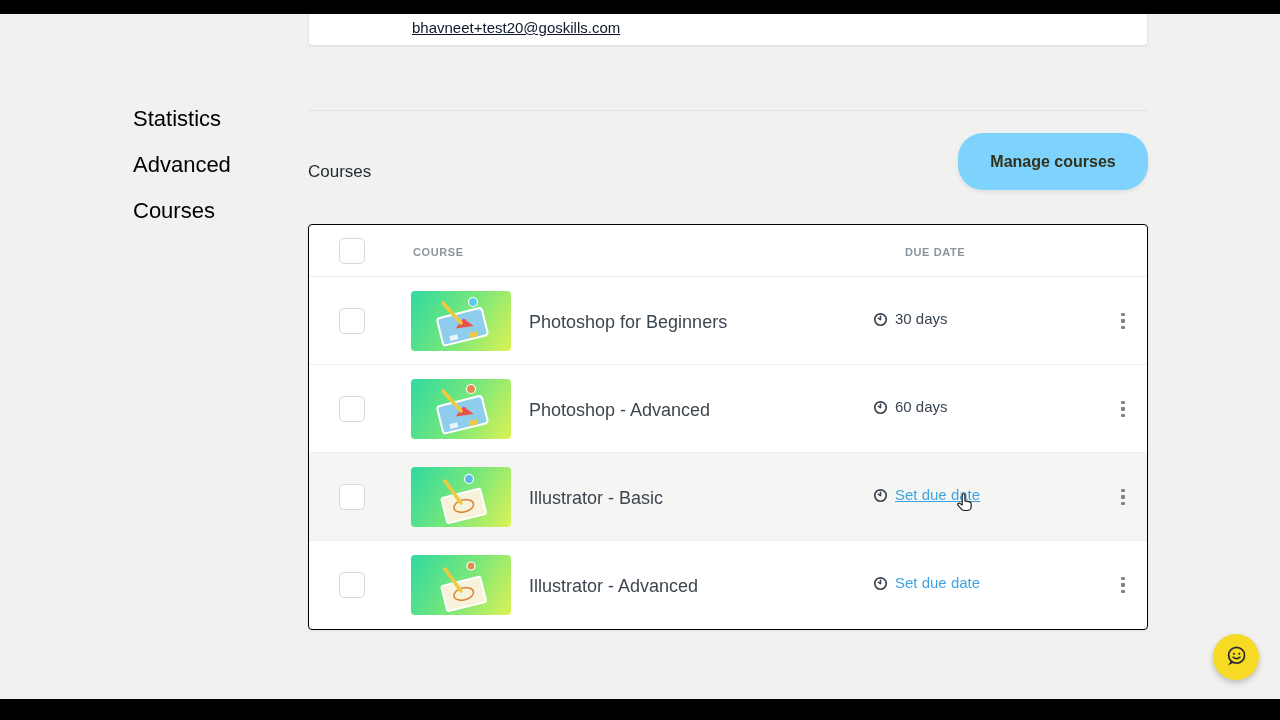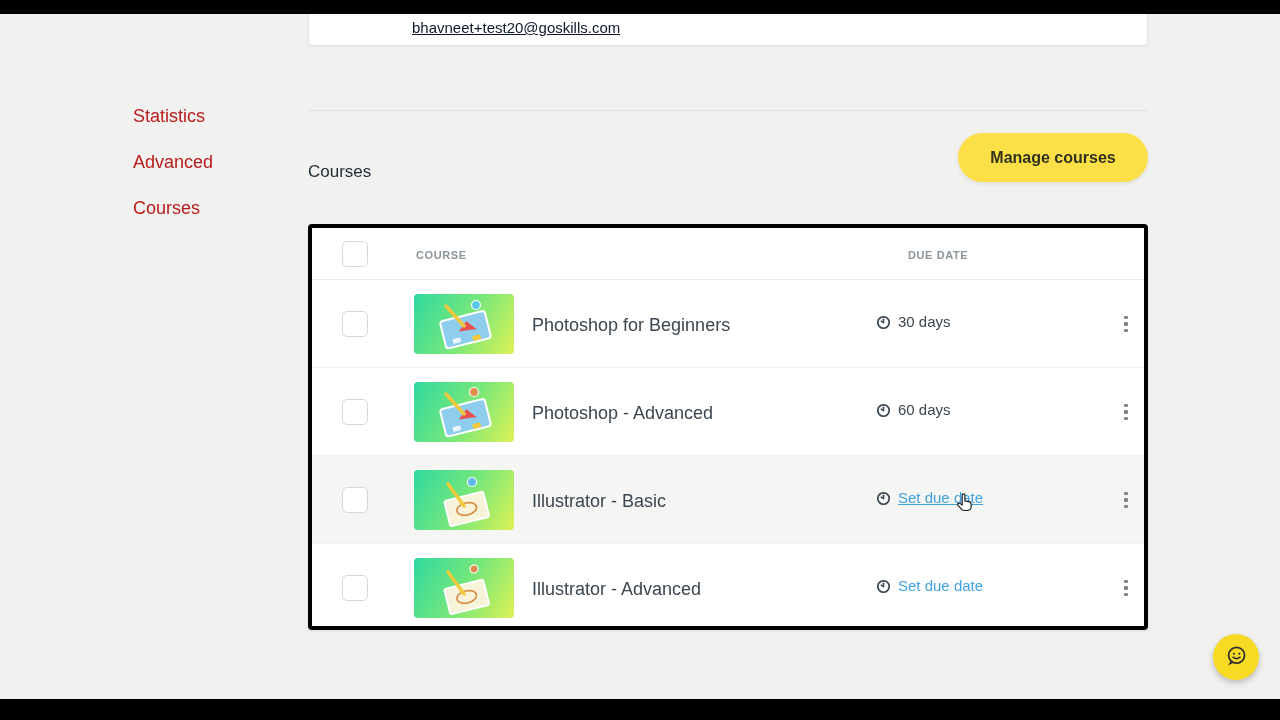--- a/index.html
+++ b/index.html
@@ -21,45 +21,45 @@
     box-shadow: 0 1px 2px rgba(0,0,0,0.06);
   }
   .email-card a {
     position: absolute; left: 103px; top: 52px;
     font-size: 15px; color: #0f172a; text-decoration: underline; cursor: pointer;
   }
 
   
   .sidebar { position: absolute; left: 133px; top: 106px; }
   .sidebar .side-item {
-    font-size: 18px; color: #b91c1c; height: 24px; margin-bottom: 22px; cursor: pointer;
+    font-size: 22px; color: #000000; height: 24px; margin-bottom: 22px; cursor: pointer;
     white-space: nowrap;
   }
 
   .section-divider {
     position: absolute; left: 308px; top: 110px; width: 840px; height: 0;
     border-top: 1px solid #dfe2e6;
   }
 
   .section-title {
     position: absolute; left: 308px; top: 162px;
     font-size: 17px; color: #1f2a33;
   }
 
   .manage-btn {
-    position: absolute; left: 958px; top: 133px; width: 190px; height: 49px;
-    background: #fde047; border: none; border-radius: 25px;
+    position: absolute; left: 958px; top: 133px; width: 190px; height: 57px;
+    background: #7dd3fc; border: none; border-radius: 25px;
     font-family: inherit; font-size: 16px; font-weight: 700; color: #30321c;
     cursor: pointer; box-shadow: 0 2px 4px rgba(0,0,0,0.08);
   }
 
   
   .table-card {
     position: absolute; left: 308px; top: 224px; width: 840px; height: 406px;
-    background: #fff; border: 4px solid #000000; border-radius: 4px;
+    background: #fff; border: 1px solid #000000; border-radius: 4px;
     box-shadow: 0 1px 3px rgba(0,0,0,0.07);
     overflow: hidden;
   }
   .thead {
     position: relative; height: 52px; border-bottom: 1px solid #e9ebed;
   }
   .col-label {
     position: absolute; top: 21px;
     font-size: 11px; font-weight: 700; letter-spacing: 0.6px; color: #8b959c;
   }

